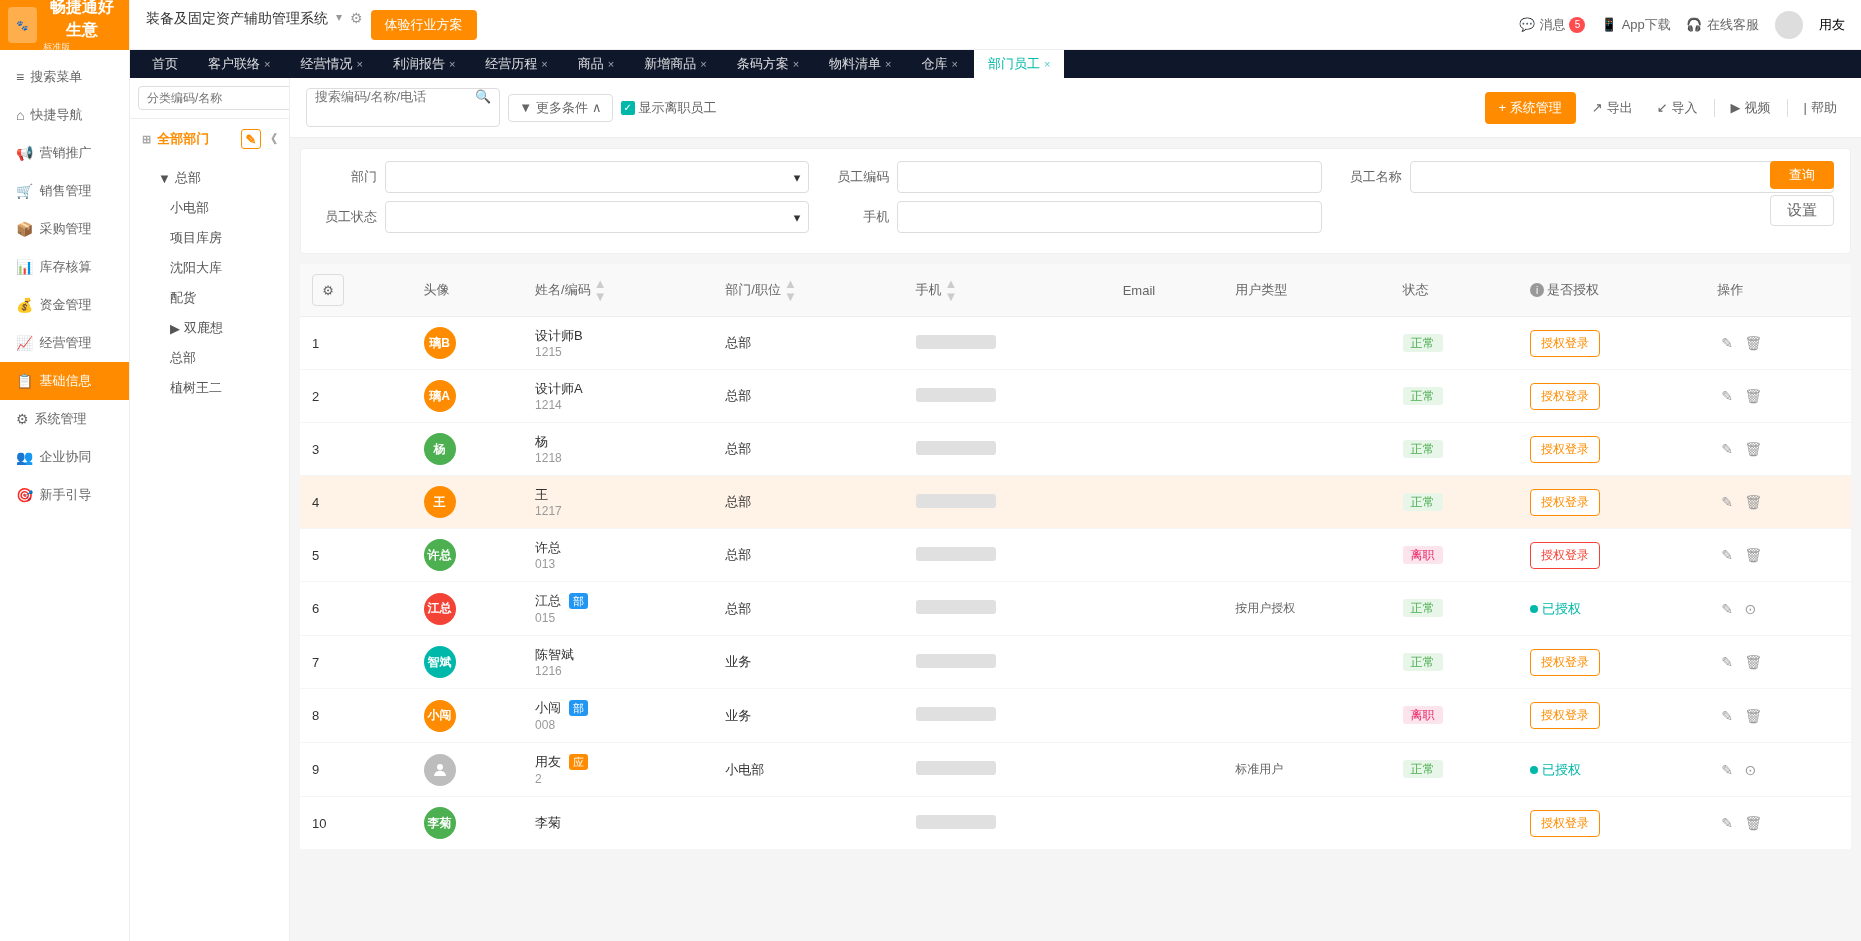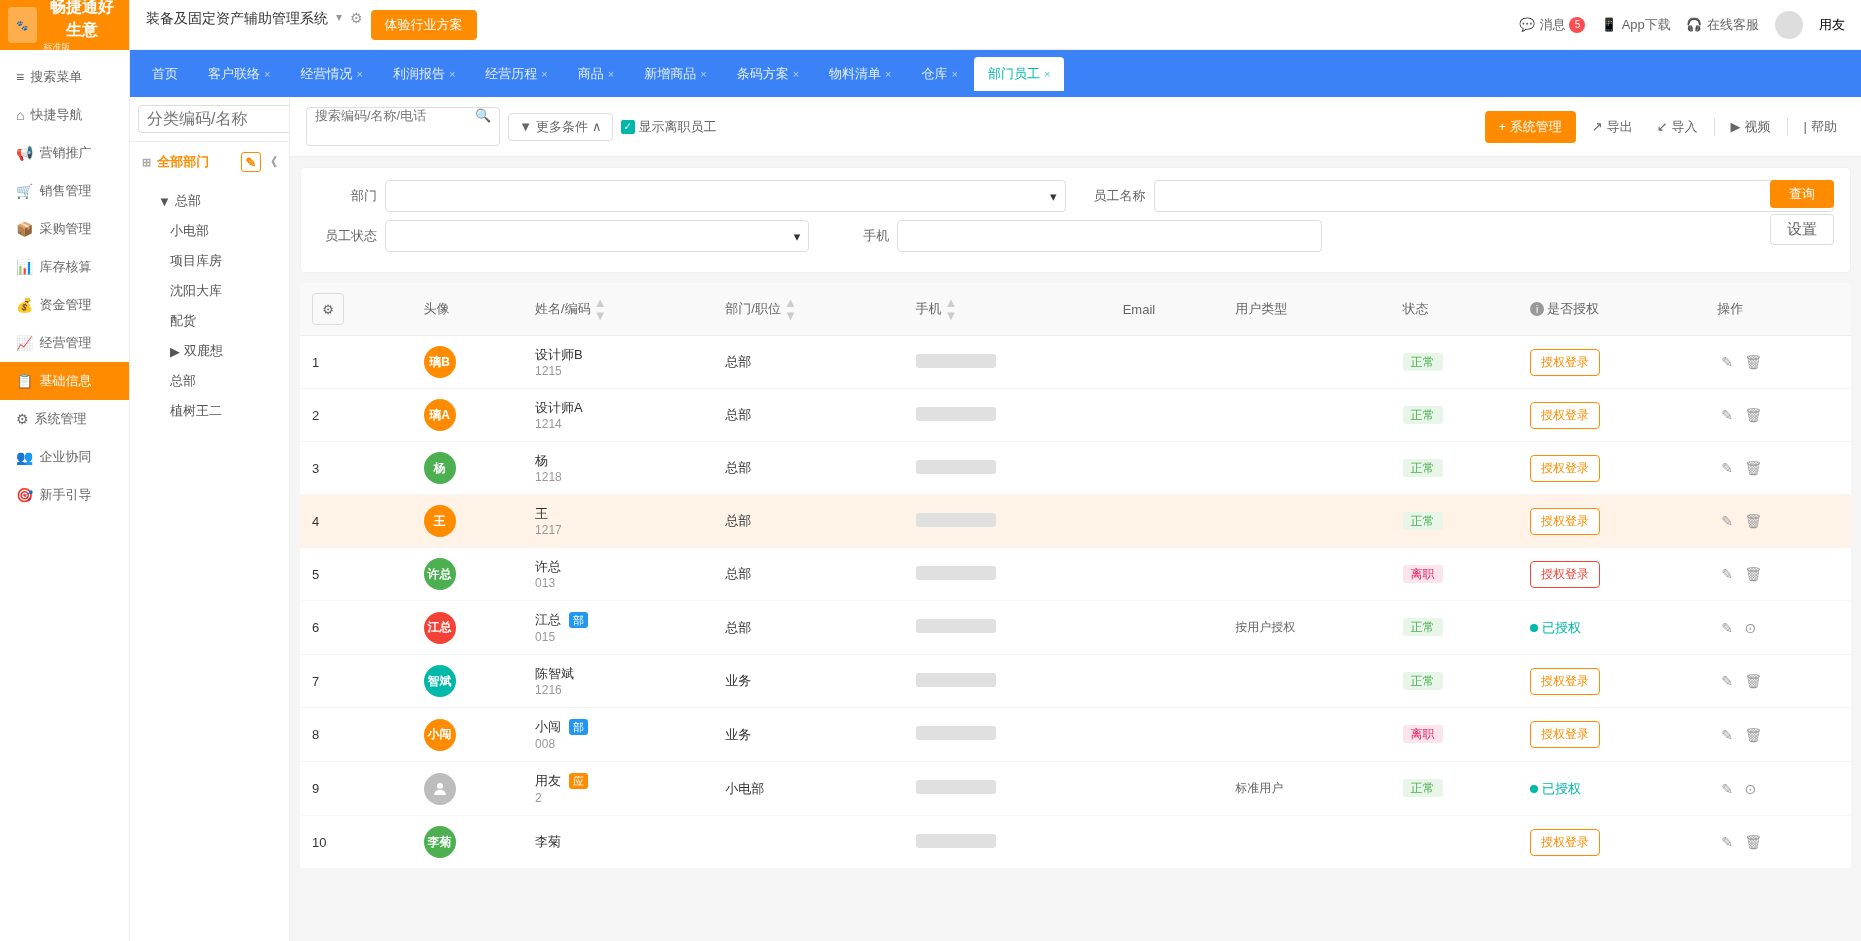--- a/index.html
+++ b/index.html
@@ -26,32 +26,32 @@
     .topbar-title { font-size: 14px; color: #333; }
     .topbar-arrow { color: #999; font-size: 12px; }
     .topbar-gear { color: #999; cursor: pointer; font-size: 16px; }
     .topbar-trial-btn { background: #ff8c00; color: #fff; border: none; border-radius: 4px; padding: 6px 14px; cursor: pointer; font-size: 13px; }
     .topbar-right { display: flex; align-items: center; gap: 16px; }
     .topbar-right-item { display: flex; align-items: center; gap: 4px; color: #666; cursor: pointer; font-size: 12px; }
     .topbar-badge { background: #ff4d4f; color: #fff; border-radius: 50%; width: 16px; height: 16px; display: flex; align-items: center; justify-content: center; font-size: 10px; }
     .topbar-avatar { width: 28px; height: 28px; background: #ddd; border-radius: 50%; }
 
     
-    .nav-tabs { height: 47px; background: #3b82f6; display: flex; align-items: center; padding: 0 8px; gap: 2px; flex-shrink: 0; overflow-x: auto; }
+    .nav-tabs { height: 28px; background: #0f172a; display: flex; align-items: center; padding: 0 8px; gap: 2px; flex-shrink: 0; overflow-x: auto; }
     .nav-tab { padding: 8px 14px; color: rgba(255,255,255,0.85); cursor: pointer; border-radius: 4px 4px 0 0; white-space: nowrap; display: flex; align-items: center; gap: 4px; font-size: 13px; }
     .nav-tab.active { background: #fff; color: #00b8a9; }
     .nav-tab-close { font-size: 11px; opacity: 0.7; }
 
     
     .content { flex: 1; display: flex; overflow: hidden; }
 
     
     .dept-sidebar { width: 160px; background: #fff; border-right: 1px solid #eee; flex-shrink: 0; overflow-y: auto; }
     .dept-search { padding: 8px; border-bottom: 1px solid #eee; display: flex; align-items: center; gap: 4px; }
-    .dept-search input { flex: 1; border: 1px solid #ddd; border-radius: 4px; padding: 4px 8px; font-size: 16px; outline: none; }
+    .dept-search input { flex: 1; border: 1px solid #ddd; border-radius: 4px; padding: 4px 8px; font-size: 12px; outline: none; }
     .dept-header { padding: 10px 12px; display: flex; align-items: center; justify-content: space-between; color: #ff8c00; font-weight: bold; font-size: 13px; }
     .dept-collapse-btn { width: 20px; height: 20px; border: 1px solid #ff8c00; border-radius: 3px; display: flex; align-items: center; justify-content: center; cursor: pointer; color: #ff8c00; font-size: 10px; }
     .dept-collapse-icon { font-size: 12px; color: #999; cursor: pointer; }
     .dept-tree { padding: 4px 0; }
     .dept-tree-item { padding: 6px 12px 6px 16px; cursor: pointer; color: #555; font-size: 13px; display: flex; align-items: center; gap: 4px; }
     .dept-tree-item.level2 { padding-left: 28px; }
     .dept-tree-item.level3 { padding-left: 40px; }
 
     
     .main-panel { flex: 1; display: flex; flex-direction: column; overflow: hidden; background: #f5f5f5; }
@@ -354,20 +354,24 @@
       <div class="filter-area">
         <div class="filter-row">
           <div class="filter-item">
             <span class="filter-label">部门</span>
             <div class="filter-select">
               <span></span>
               <span>▾</span>
             </div>
           </div>
           <div class="filter-item">
+            <span class="filter-label">员工编码</span>
+            <input class="filter-input" type="text" style="">
+          </div>
+          <div class="filter-item">
             <span class="filter-label">员工名称</span>
             <input class="filter-input" type="text" style="">
           </div>
         </div>
         <div class="filter-row">
           <div class="filter-item">
             <span class="filter-label">员工状态</span>
             <div class="filter-select">
               <span></span>
               <span>▾</span>

